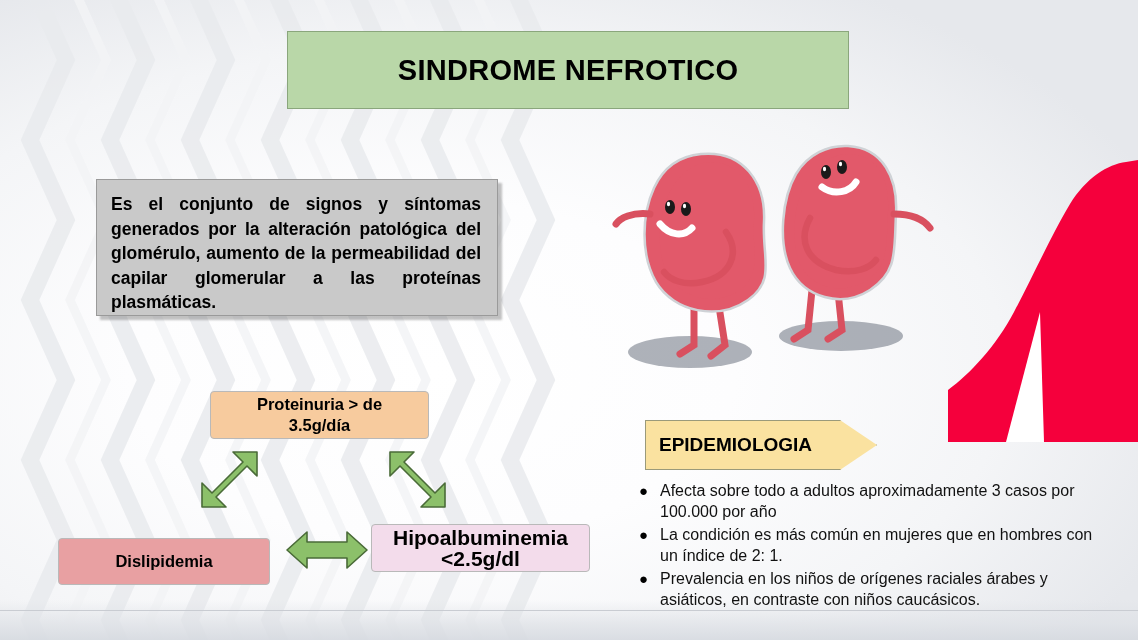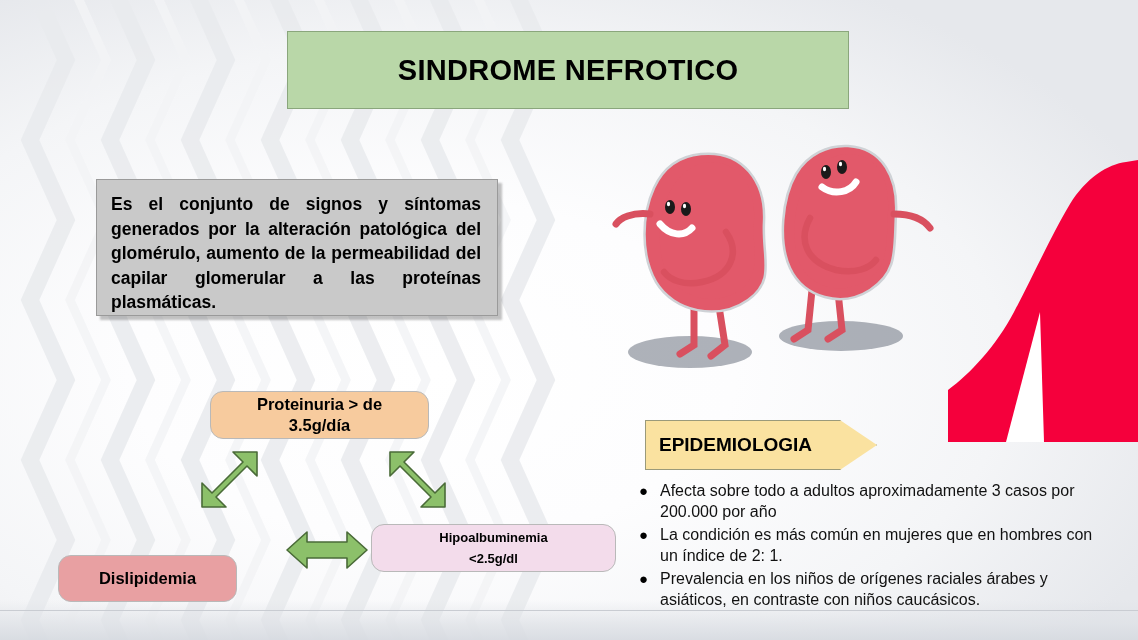--- a/index.html
+++ b/index.html
@@ -92,46 +92,46 @@
     text-align-last: left;
   }
 
   
   .flow-box {
     position: absolute;
     display: flex;
     align-items: center;
     justify-content: center;
     text-align: center;
-    border-radius: 13px;
+    border-radius: 4px;
     font-weight: bold;
     color: #000;
     line-height: 21px;
   }
 
   #box-proteinuria {
     left: 210px; top: 391px;
     width: 219px; height: 48px;
     background: #f7cb9e;
     border: 1px solid #b9b9b9;
     font-size: 16.5px;
   }
   #box-dislipidemia {
-    left: 58px; top: 555px;
-    width: 179px; height: 47px;
+    left: 58px; top: 538px;
+    width: 212px; height: 47px;
     background: #e8a0a2;
     border: 1px solid #b9b9b9;
     font-size: 16.5px;
   }
   #box-hipoalbuminemia {
     left: 371px; top: 524px;
-    width: 245px; height: 48px;
+    width: 219px; height: 48px;
     background: #f3dceb;
     border: 1px solid #b9b9b9;
-    font-size: 13px;
+    font-size: 21px;
   }
 
   
   .arrow-svg { position: absolute; pointer-events: none; }
   #arrow-left-diag  { left: 196px; top: 446px; }
   #arrow-right-diag { left: 381px; top: 446px; }
   #arrow-horizontal { left: 283px; top: 528px; }
 
   
   #epidemiologia-banner {
@@ -335,21 +335,21 @@
   </svg>
 
   <div id="epidemiologia-banner">
     <div class="banner-shape"></div>
     <div class="banner-text">EPIDEMIOLOGIA</div>
   </div>
 
   <div id="epi-list">
     <div class="bullet-row">
       <span class="bullet-dot">●</span>
-      <span class="bullet-text">Afecta sobre todo a adultos aproximadamente 3 casos por 200.000 por año</span>
+      <span class="bullet-text">Afecta sobre todo a adultos aproximadamente 3 casos por 100.000 por año</span>
     </div>
     <div class="bullet-row">
       <span class="bullet-dot">●</span>
       <span class="bullet-text">La condición es más común en mujeres que en hombres con un índice de 2: 1.</span>
     </div>
     <div class="bullet-row">
       <span class="bullet-dot">●</span>
       <span class="bullet-text">Prevalencia en los niños de orígenes raciales árabes y asiáticos, en contraste con niños caucásicos.</span>
     </div>
   </div>

